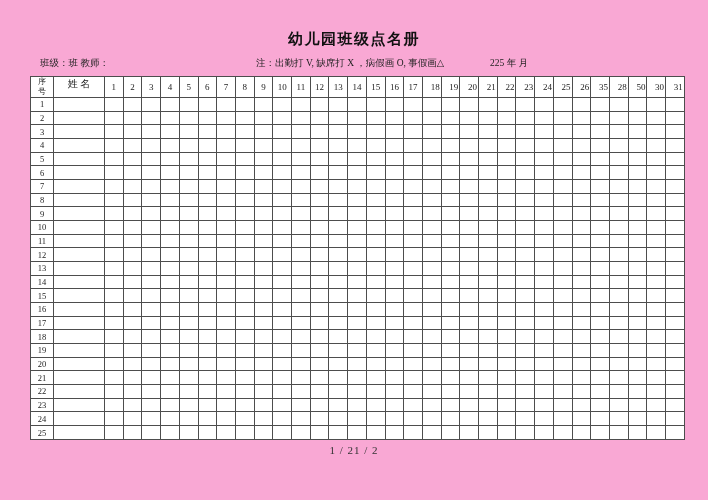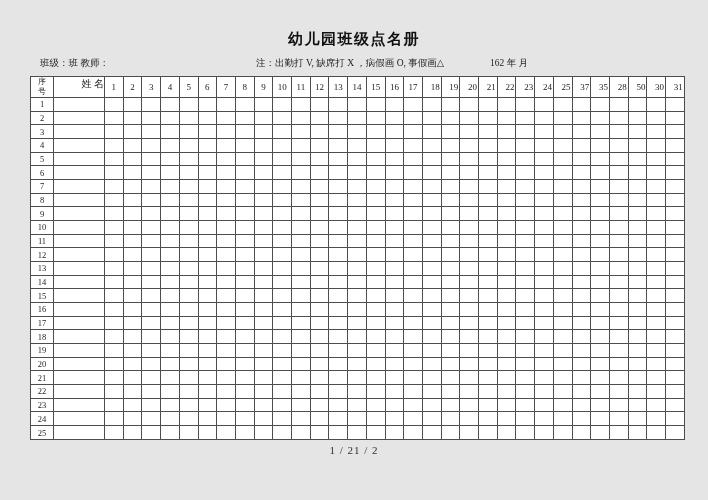--- a/index.html
+++ b/index.html
@@ -1,19 +1,19 @@
 <!DOCTYPE html>
 <html><head>
 <meta charset="utf-8">
 <style>
   html, body { margin: 0; padding: 0; background: #ffffff; }
   .page {
     position: relative;
     width: 708px; height: 500px;
-    background: #e5e5e5;
+    background: #f9a8d4;
     font-family: "Liberation Serif", "DejaVu Serif", serif;
     color: #1a1a1a;
     overflow: hidden;
   }
   .title {
     position: absolute; top: 30px; left: 0; width: 100%;
     text-align: center;
     font-size: 15px; font-weight: 600; letter-spacing: 1.5px;
     color: #111;
   }
@@ -29,41 +29,41 @@
   }
   table.roll th, table.roll td {
     border: 1px solid #4d4d4d;
     padding: 0; margin: 0;
     font-weight: normal;
     overflow: hidden;
     white-space: nowrap;
   }
   thead tr { height: 21px; }
   th.serial-head { font-size: 8px; line-height: 1.2; text-align: center; vertical-align: middle; color: #222; }
-  th.name-head { font-size: 10px; text-align: right; vertical-align: top; padding-top: 2px; color: #222; }
+  th.name-head { font-size: 10px; text-align: center; vertical-align: top; padding-top: 2px; color: #222; }
   th.day { font-size: 9px; text-align: center; vertical-align: middle; color: #222; }
   th.day.right { text-align: right; padding-right: 1px; }
   td.serial-cell { font-size: 8.5px; text-align: center; vertical-align: middle; color: #222; }
   td.name-cell, td.mark-cell { font-size: 8.5px; text-align: center; vertical-align: middle; }
   .footer {
     position: absolute; top: 444px; left: 0; width: 100%;
     text-align: center;
     font-size: 11px; color: #333;
     letter-spacing: 1px;
   }
 </style>
 </head>
 <body>
 
 <div class="page">
   <div class="title">幼儿园班级点名册</div>
   <div class="meta">
     <span class="m1">班级：班  教师：</span>
     <span class="m2">注：出勤打 V, 缺席打 X ，病假画 O, 事假画△</span>
-    <span class="m3">162 年 月</span>
+    <span class="m3">225 年 月</span>
   </div>
 
   <table class="roll">
     <colgroup id="cols">
         <col style="width: 23px;">
         <col style="width: 51px;">
         <col style="width: 18.7097px;">
         <col style="width: 18.7097px;">
         <col style="width: 18.7097px;">
         <col style="width: 18.7097px;">
@@ -120,21 +120,21 @@
           <th class="day">16</th>
           <th class="day">17</th>
           <th class="day right">18</th>
           <th class="day right">19</th>
           <th class="day right">20</th>
           <th class="day right">21</th>
           <th class="day right">22</th>
           <th class="day right">23</th>
           <th class="day right">24</th>
           <th class="day right">25</th>
-          <th class="day right">37</th>
+          <th class="day right">26</th>
           <th class="day right">35</th>
           <th class="day right">28</th>
           <th class="day right">50</th>
           <th class="day right">30</th>
           <th class="day right">31</th>
         </tr>
       </thead>
     <tbody id="tbody">
         <tr>
           <td class="serial-cell">1</td>

